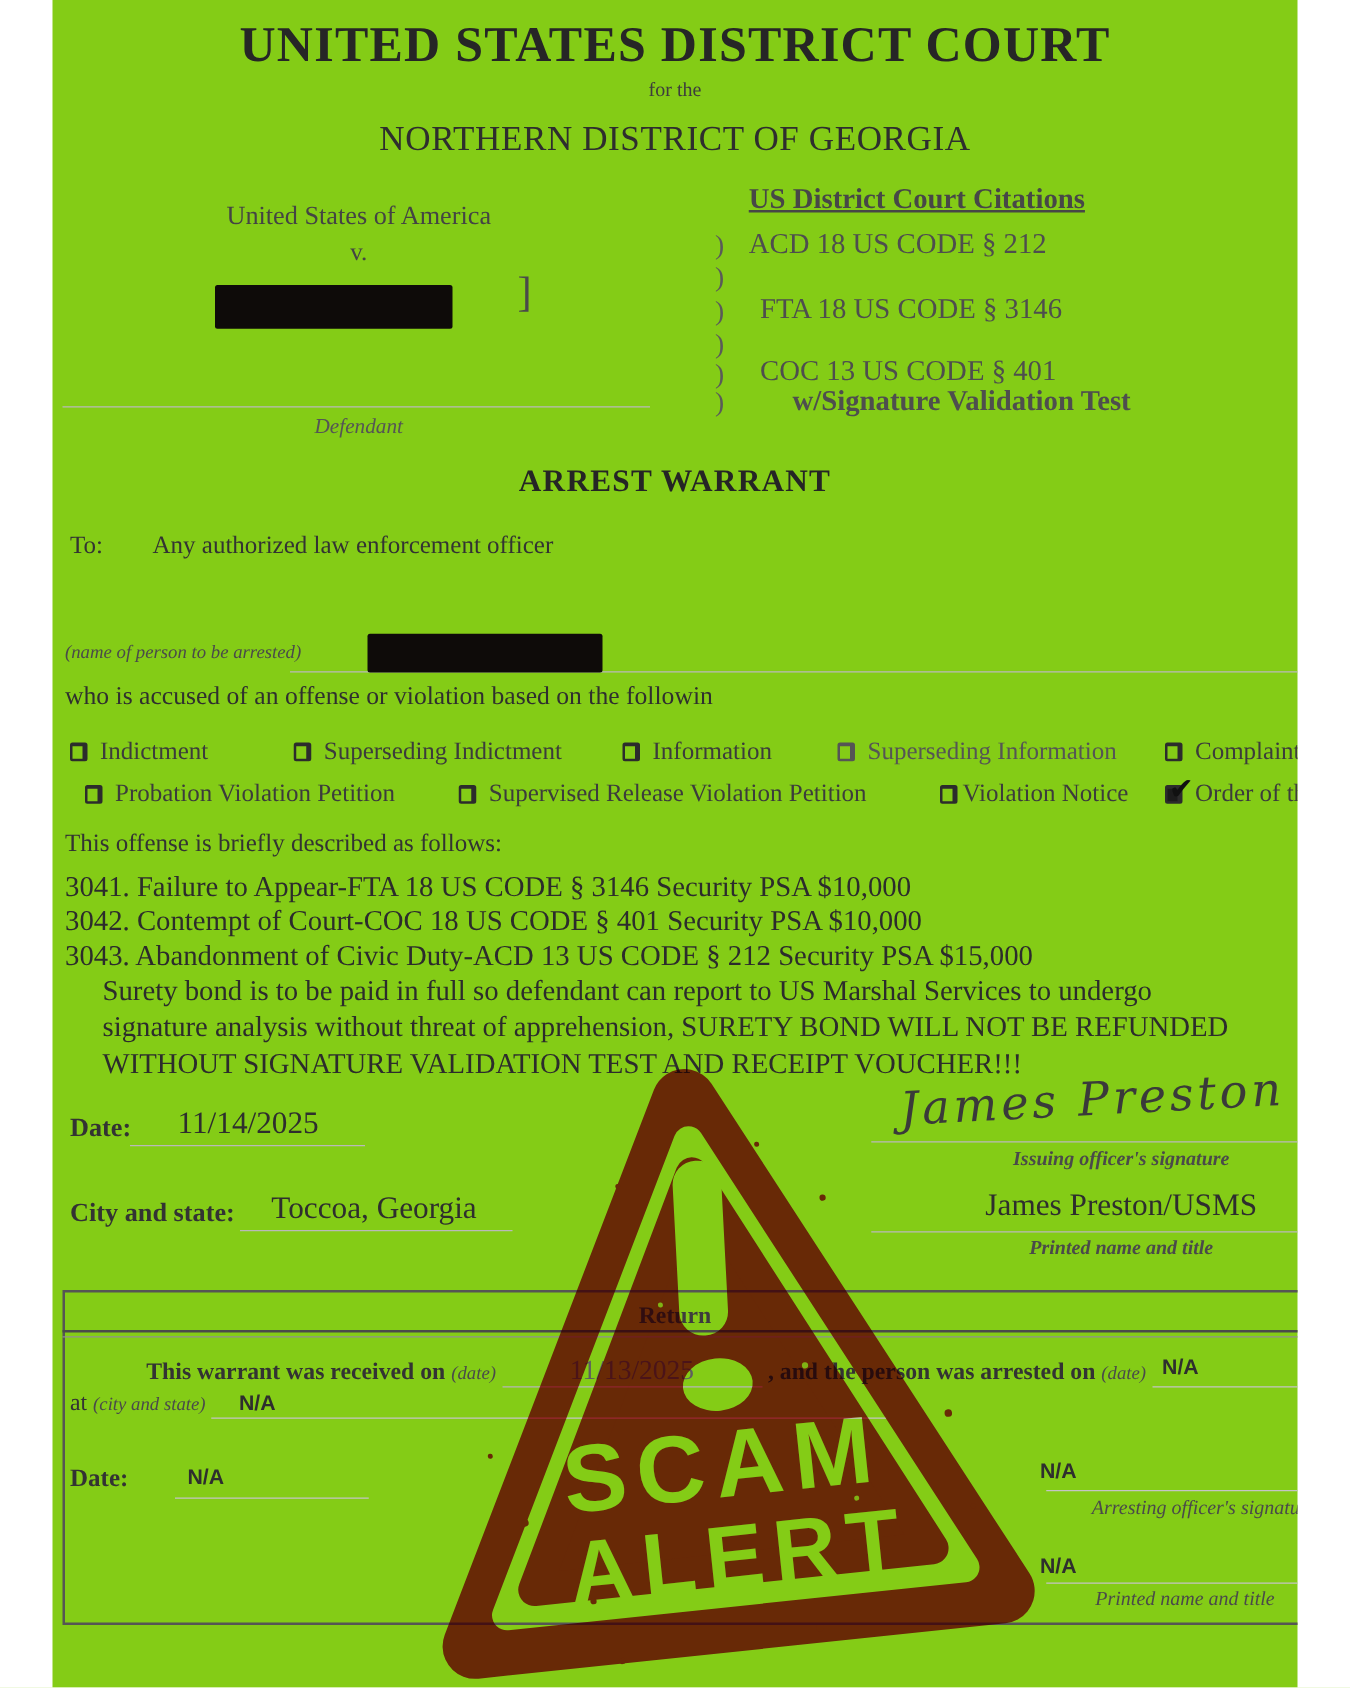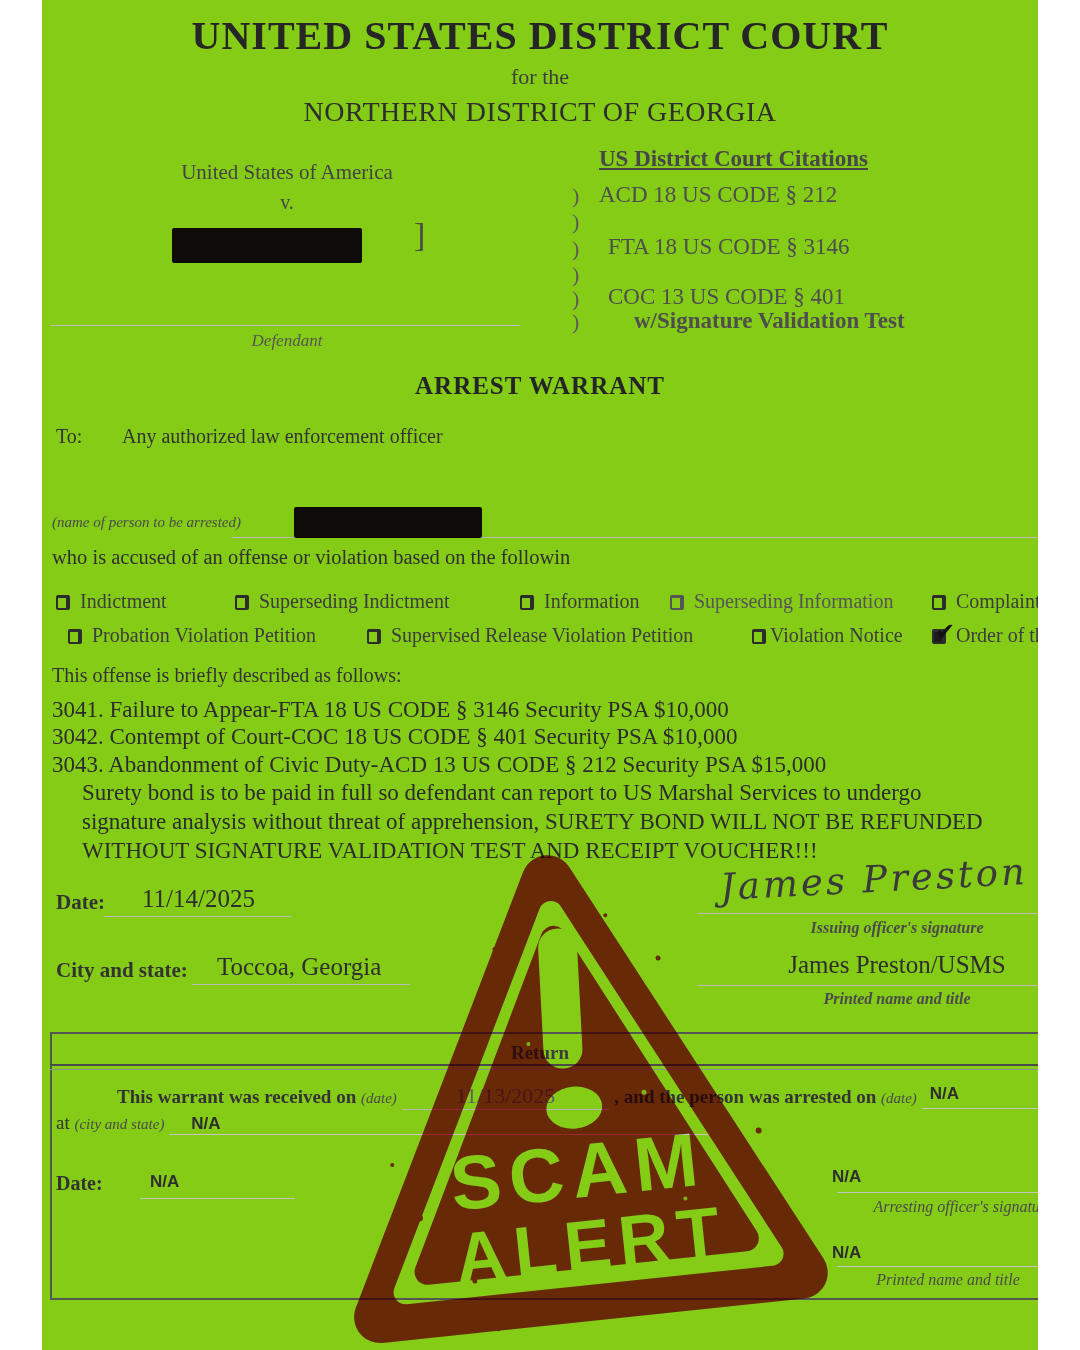--- a/index.html
+++ b/index.html
@@ -13,21 +13,21 @@
   .ctr { text-align:center; }
   .rule  { position:absolute; height:1px; background:#b9b9b9; }
   .rule-dark { position:absolute; background:#4a4a4a; }
   .redact { position:absolute; background:#0e0b09; border-radius:2px; }
 
   .court-title {
     left:0; right:0; top:12px; text-align:center;
     font-size:40px; font-weight:600; color:#262626;
     font-variant:small-caps; letter-spacing:1px;
   }
-  .for-the { left:0; right:0; top:64px; text-align:center; font-size:22px; color:#3d3d3d; }
+  .for-the { left:0; right:0; top:64px; text-align:center; font-size:16px; color:#3d3d3d; }
   .district { left:0; right:0; top:96px; text-align:center; font-size:28px; color:#2e2e2e; letter-spacing:0.5px; }
 
   .caption-col { left:60px; top:160px; width:370px; text-align:center; }
   .plaintiff { font-size:21px; color:#444; }
   .versus { font-size:20px; color:#444; margin-top:6px; }
   .bracket { left:372px; top:216px; font-size:34px; color:#4a4a4a; font-weight:400; }
   .defendant-label { left:60px; top:331px; width:370px; text-align:center; font-size:17px; font-style:italic; color:#555; }
 
   .cit-head { left:557px; top:146px; font-size:23px; color:#474747; text-decoration:underline; font-weight:600; }
   .paren { position:absolute; left:530px; font-size:22px; color:#5a5a5a; }
@@ -122,21 +122,21 @@
   <div class="abs to-value">Any authorized law enforcement officer</div>
 
   <div class="abs name-label">(name of person to be arrested)</div>
   <div class="rule" style="left:190px; top:537px; width:858px;"></div>
   <div class="redact" style="left:252px; top:507px; width:188px; height:31px;"></div>
   <div class="abs name-comma">,</div>
   <div class="abs accused">who is accused of an offense or violation based on the followin</div>
 
   <div class="cb" style="left:14px; top:590px;"><span class="box"></span><span>Indictment</span></div>
   <div class="cb" style="left:193px; top:590px;"><span class="box"></span><span>Superseding Indictment</span></div>
-  <div class="cb" style="left:478px; top:590px;"><span class="box"></span><span>Information</span></div>
+  <div class="cb" style="left:456px; top:590px;"><span class="box"></span><span>Information</span></div>
   <div class="cb" style="left:628px; top:590px; color:#555;"><span class="box" style="border-color:#555;"></span><span>Superseding Information</span></div>
   <div class="cb" style="left:890px; top:590px;"><span class="box"></span><span>Complaint</span></div>
 
   <div class="cb" style="left:14px; top:624px;padding-left:12px;"><span class="box"></span><span>Probation Violation Petition</span></div>
   <div class="cb" style="left:325px; top:624px;"><span class="box"></span><span>Supervised Release Violation Petition</span></div>
   <div class="cb" style="left:710px; top:624px;"><span class="box" style="margin-right:4px;"></span><span>Violation Notice</span></div>
   <div class="cb checked" style="left:890px; top:624px;"><span class="box"><span class="tick">✔</span></span><span>Order of the Court</span></div>
 
   <div class="abs offense-intro">This offense is briefly described as follows:</div>
   <div class="off" style="left:10px; top:697px;">3041. Failure to Appear-FTA 18 US CODE § 3146 Security PSA $10,000</div>

